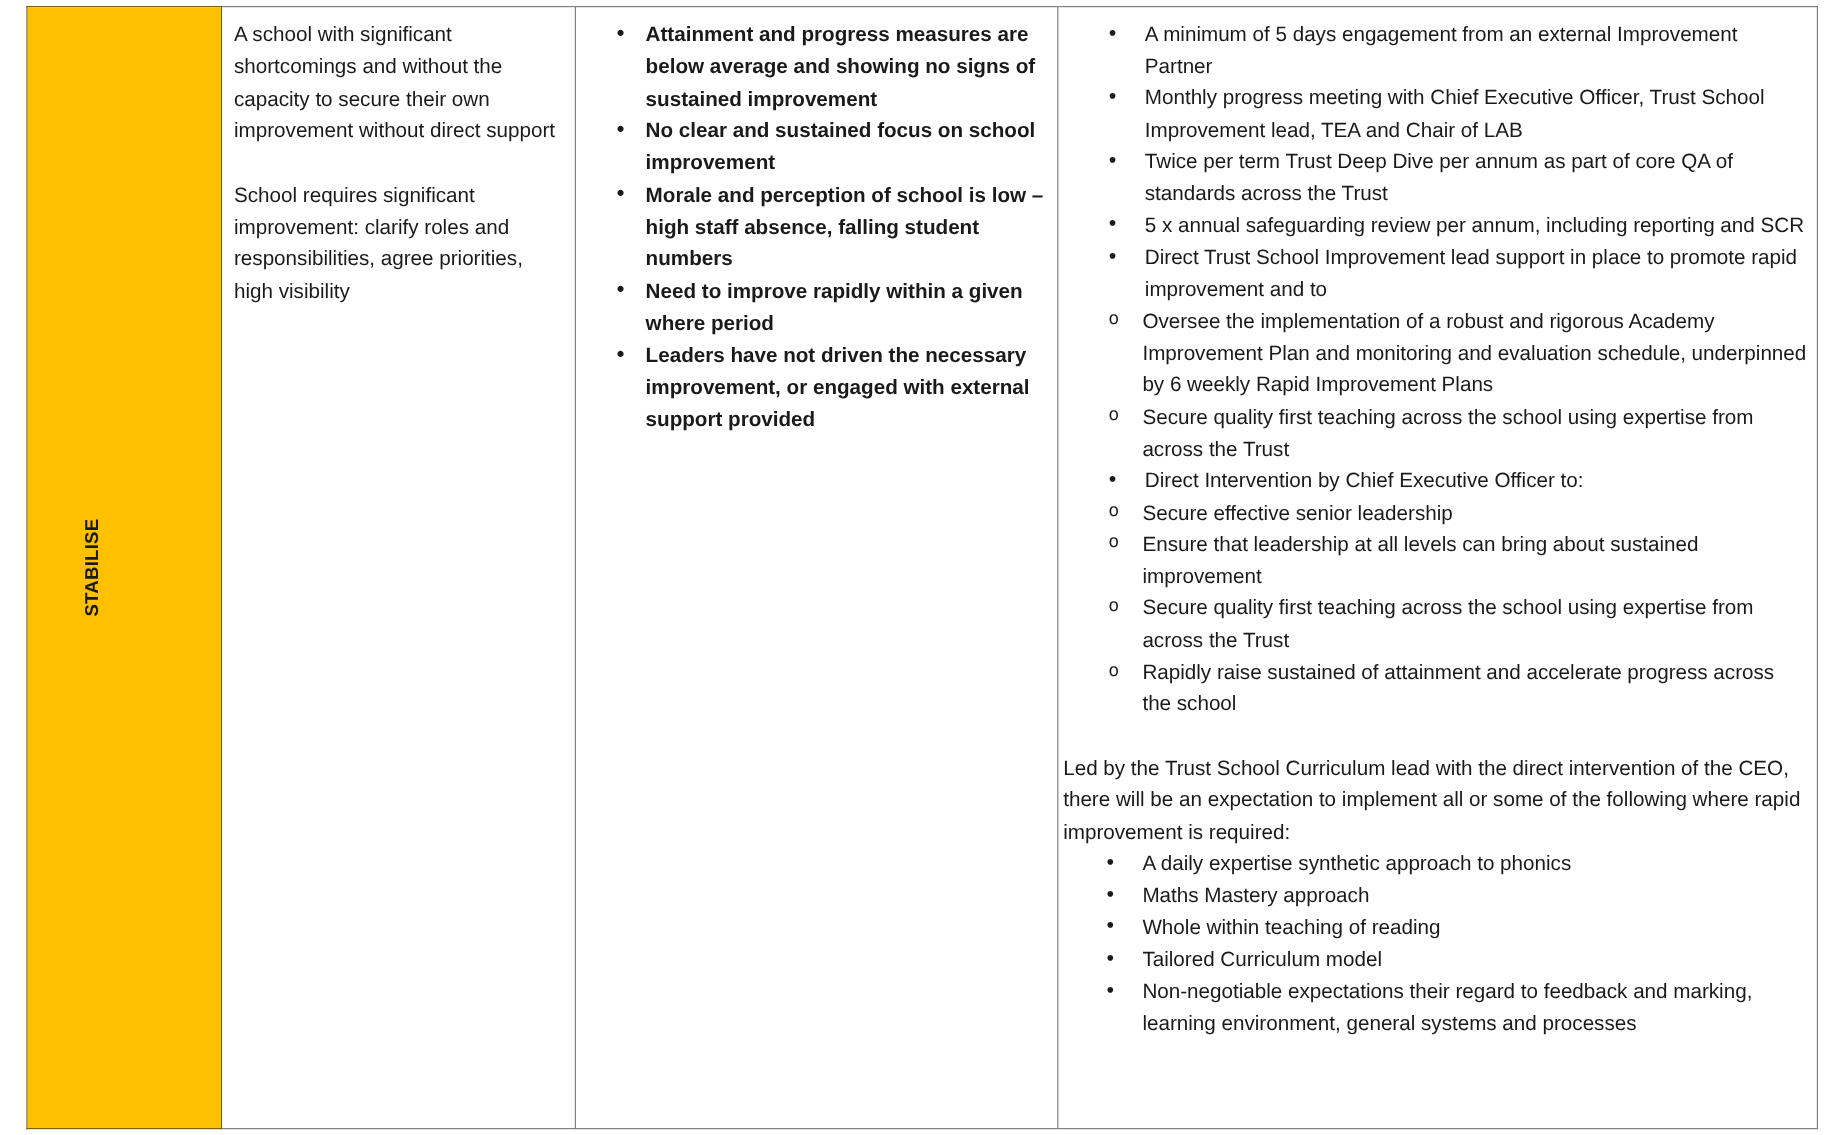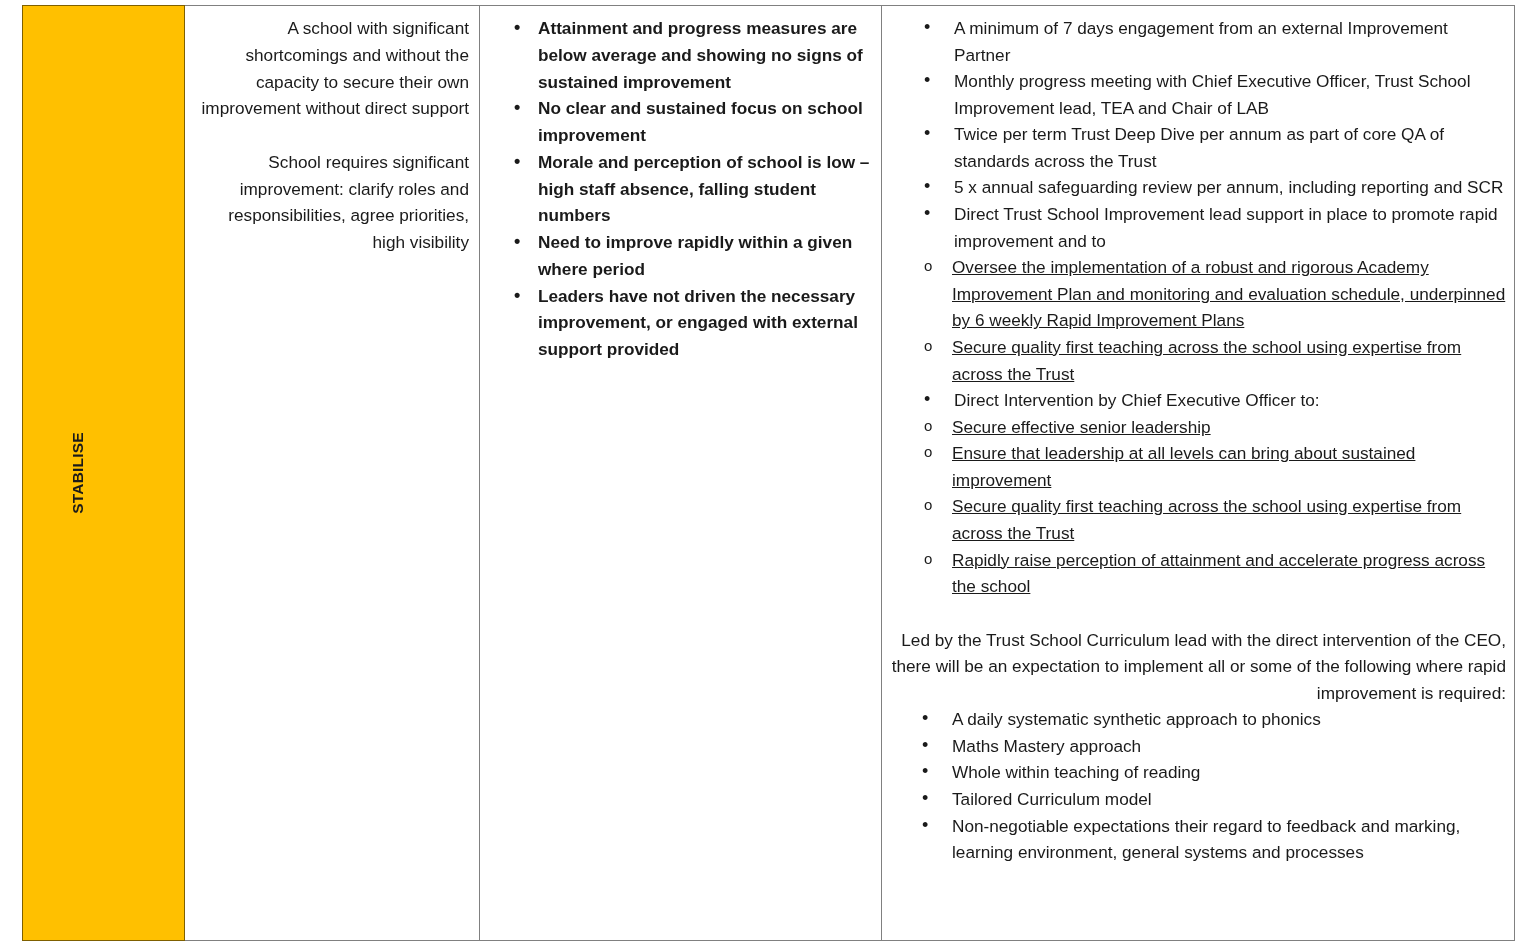--- a/index.html
+++ b/index.html
@@ -77,21 +77,20 @@
     line-height: 1.555;
   }
   .col-support .cell-body {
     padding: 9px 8px 6px 4px;
     font-size: 17.2px;
     line-height: 1.545;
   }
 
   p.para {
     margin: 0;
-    text-align: right;
   }
   .spacer-line {
     height: 26.8px;
   }
 
   
   ul.bullets {
     list-style: none;
     margin: 0;
     padding: 0;
@@ -128,21 +127,20 @@
 
   
   ul.sub-bullets {
     list-style: none;
     margin: 0;
     padding: 0;
   }
   ul.sub-bullets > li {
     position: relative;
     padding-left: 66px;
-    text-decoration: underline;
   }
   ul.sub-bullets > li::before {
     content: "o";
     position: absolute;
     left: 38px;
     top: 0;
     font-size: 15px;
     line-height: inherit;
   }
 
@@ -189,49 +187,49 @@
             <li>Need to improve rapidly within a given where period</li>
             <li>Leaders have not driven the necessary improvement, or engaged with external support provided</li>
           </ul>
         </div>
       </td>
 
       <td class="col-support">
         <div class="cell-body">
 
           <ul class="bullets lvl1">
-            <li>A minimum of 7 days engagement from an external Improvement Partner</li>
+            <li>A minimum of 5 days engagement from an external Improvement Partner</li>
             <li>Monthly progress meeting with Chief Executive Officer, Trust School Improvement lead, TEA and Chair of LAB</li>
             <li>Twice per term Trust Deep Dive per annum as part of core QA of standards across the Trust</li>
             <li>5 x annual safeguarding review per annum, including reporting and SCR</li>
             <li>Direct Trust School Improvement lead support in place to promote rapid improvement and to</li>
           </ul>
 
           <ul class="sub-bullets">
             <li>Oversee the implementation of a robust and rigorous Academy Improvement Plan and monitoring and evaluation schedule, underpinned by 6 weekly Rapid Improvement Plans</li>
             <li>Secure quality first teaching across the school using expertise from across the Trust</li>
           </ul>
 
           <ul class="bullets lvl1">
             <li>Direct Intervention by Chief Executive Officer to:</li>
           </ul>
 
           <ul class="sub-bullets">
             <li>Secure effective senior leadership</li>
             <li>Ensure that leadership at all levels can bring about sustained improvement</li>
             <li>Secure quality first teaching across the school using expertise from across the Trust</li>
-            <li>Rapidly raise perception of attainment and accelerate progress across the school</li>
+            <li>Rapidly raise sustained of attainment and accelerate progress across the school</li>
           </ul>
 
           <div class="spacer-line"></div>
 
           <p class="para">Led by the Trust School Curriculum lead with the direct intervention of the CEO, there will be an expectation to implement all or some of the following where rapid improvement is required:</p>
 
           <ul class="bullets tail-bullets">
-            <li class="extra-indent">A daily systematic synthetic approach to phonics</li>
+            <li class="extra-indent">A daily expertise synthetic approach to phonics</li>
             <li class="extra-indent">Maths Mastery approach</li>
             <li>Whole within teaching of reading</li>
             <li>Tailored Curriculum model</li>
             <li>Non-negotiable expectations their regard to feedback and marking, learning environment, general systems and processes</li>
           </ul>
 
         </div>
       </td>
 
     </tr>

